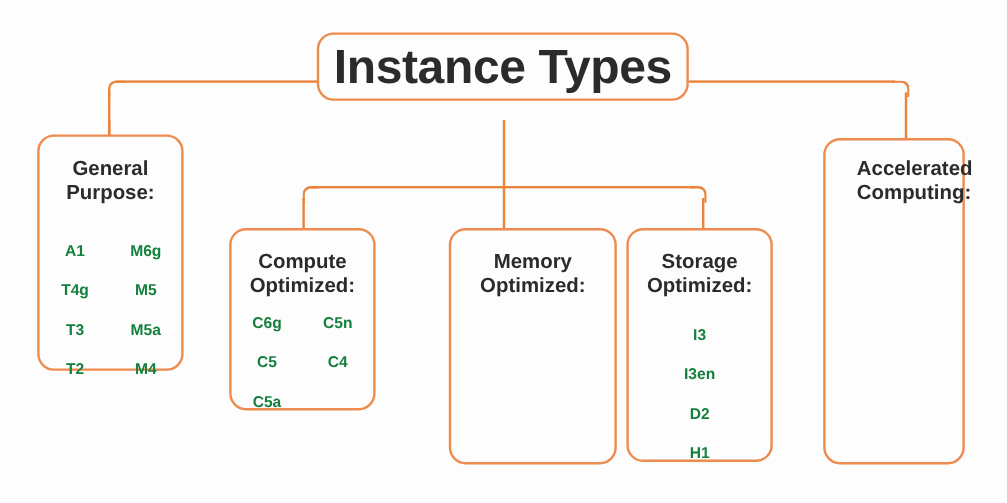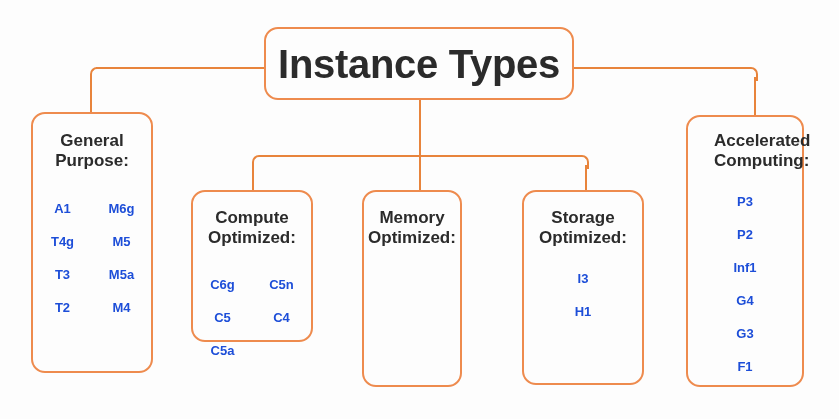--- a/index.html
+++ b/index.html
@@ -72,21 +72,21 @@
 
   .items {
     position: absolute;
     left: 0;
     right: 0;
   }
   .item-row {
     display: flex;
     font-size: 13px;
     font-weight: bold;
-    color: #1d4ed8;
+    color: #15803d;
     height: 33px;
     align-items: center;
   }
   .item-row.two-col .cell {
     flex: 1 1 50%;
     text-align: center;
   }
   .item-row.one-col .cell {
     flex: 1 1 100%;
     text-align: center;
@@ -111,25 +111,25 @@
   <div class="corner corner-tr" style="left:575px; top:155px;"></div>
 
   <div class="conn conn-v" style="left:252px; top:165px; height:26px;"></div>
   <div class="conn conn-v" style="left:419px; top:155px; height:36px;"></div>
   <div class="conn conn-v" style="left:585px; top:165px; height:26px;"></div>
 
   <div class="conn conn-h" style="left:574px; top:67px; width:172px;"></div>
   <div class="corner corner-tr" style="left:744px; top:67px;"></div>
   <div class="conn conn-v" style="left:754px; top:77px; height:40px;"></div>
 
-  <div class="box title-box" style="left:264px; top:27px; width:310px; height:73px;">
+  <div class="box title-box" style="left:264px; top:27px; width:310px; height:57px;">
     <span class="title-text">Instance Types</span>
   </div>
 
-  <div class="box" style="left:31px; top:112px; width:122px; height:261px;">
+  <div class="box" style="left:31px; top:112px; width:122px; height:197px;">
     <div class="cat-heading" style="top:17px;">General
 Purpose:</div>
     <div class="items" style="top:78px;">
       <div class="item-row two-col">
         <span class="cell">A1</span>
         <span class="cell">M6g</span>
       </div>
       <div class="item-row two-col">
         <span class="cell">T4g</span>
         <span class="cell">M5</span>
@@ -141,72 +141,58 @@
       <div class="item-row two-col">
         <span class="cell">T2</span>
         <span class="cell">M4</span>
       </div>
     </div>
   </div>
 
   <div class="box" style="left:191px; top:190px; width:122px; height:152px;">
     <div class="cat-heading" style="top:16px;">Compute
 Optimized:</div>
-    <div class="items" style="top:76px;">
+    <div class="items" style="top:60px;">
       <div class="item-row two-col">
         <span class="cell">C6g</span>
         <span class="cell">C5n</span>
       </div>
       <div class="item-row two-col">
         <span class="cell">C5</span>
         <span class="cell">C4</span>
       </div>
       <div class="item-row two-col">
         <span class="cell">C5a</span>
         <span class="cell"></span>
       </div>
     </div>
   </div>
 
-  <div class="box" style="left:362px; top:190px; width:100px; height:197px;">
+  <div class="box" style="left:374px; top:190px; width:140px; height:197px;">
     <div class="cat-heading" style="top:16px;">Memory
 Optimized:</div>
   </div>
 
   <div class="box" style="left:522px; top:190px; width:122px; height:195px;">
     <div class="cat-heading" style="top:16px;">Storage
 Optimized:</div>
     <div class="items" style="top:70px;">
       <div class="item-row one-col">
         <span class="cell">I3</span>
       </div>
       <div class="item-row one-col">
+        <span class="cell">I3en</span>
+      </div>
+      <div class="item-row one-col">
+        <span class="cell">D2</span>
+      </div>
+      <div class="item-row one-col">
         <span class="cell">H1</span>
       </div>
     </div>
   </div>
 
   <div class="box" style="left:686px; top:115px; width:118px; height:272px;">
     <div class="cat-heading" style="top:14px;padding-left:26px;">Accelerated
 Computing:</div>
-    <div class="items" style="top:68px;">
-      <div class="item-row one-col">
-        <span class="cell">P3</span>
-      </div>
-      <div class="item-row one-col">
-        <span class="cell">P2</span>
-      </div>
-      <div class="item-row one-col">
-        <span class="cell">Inf1</span>
-      </div>
-      <div class="item-row one-col">
-        <span class="cell">G4</span>
-      </div>
-      <div class="item-row one-col">
-        <span class="cell">G3</span>
-      </div>
-      <div class="item-row one-col">
-        <span class="cell">F1</span>
-      </div>
-    </div>
   </div>
 
 </div>
 
 </body></html>

